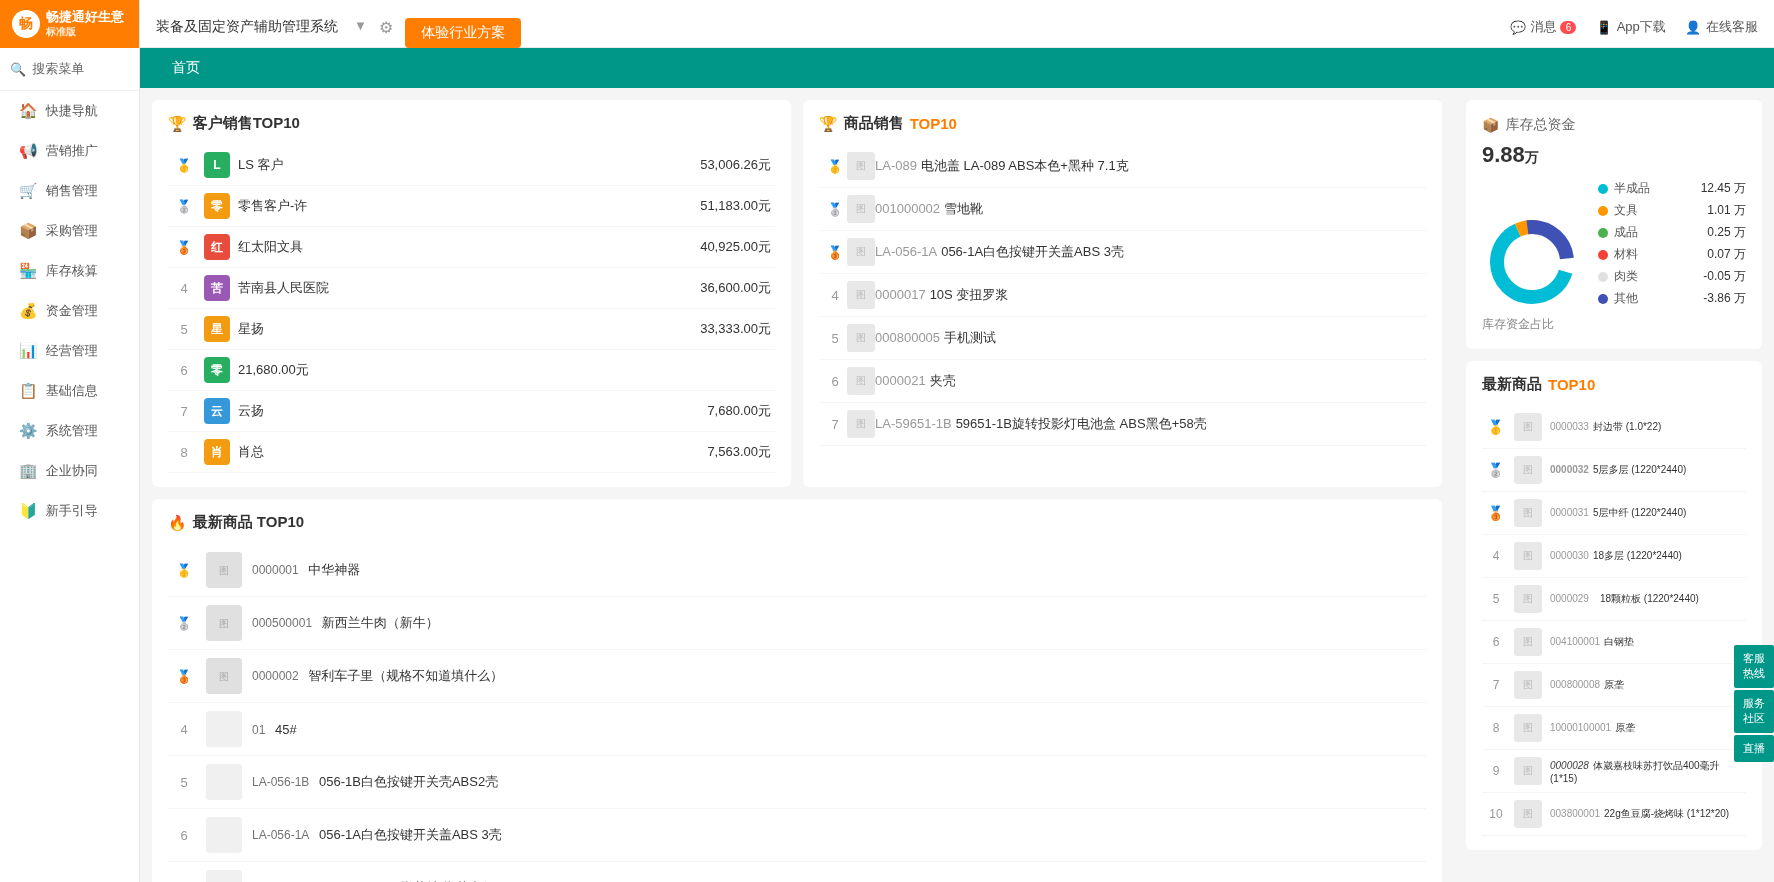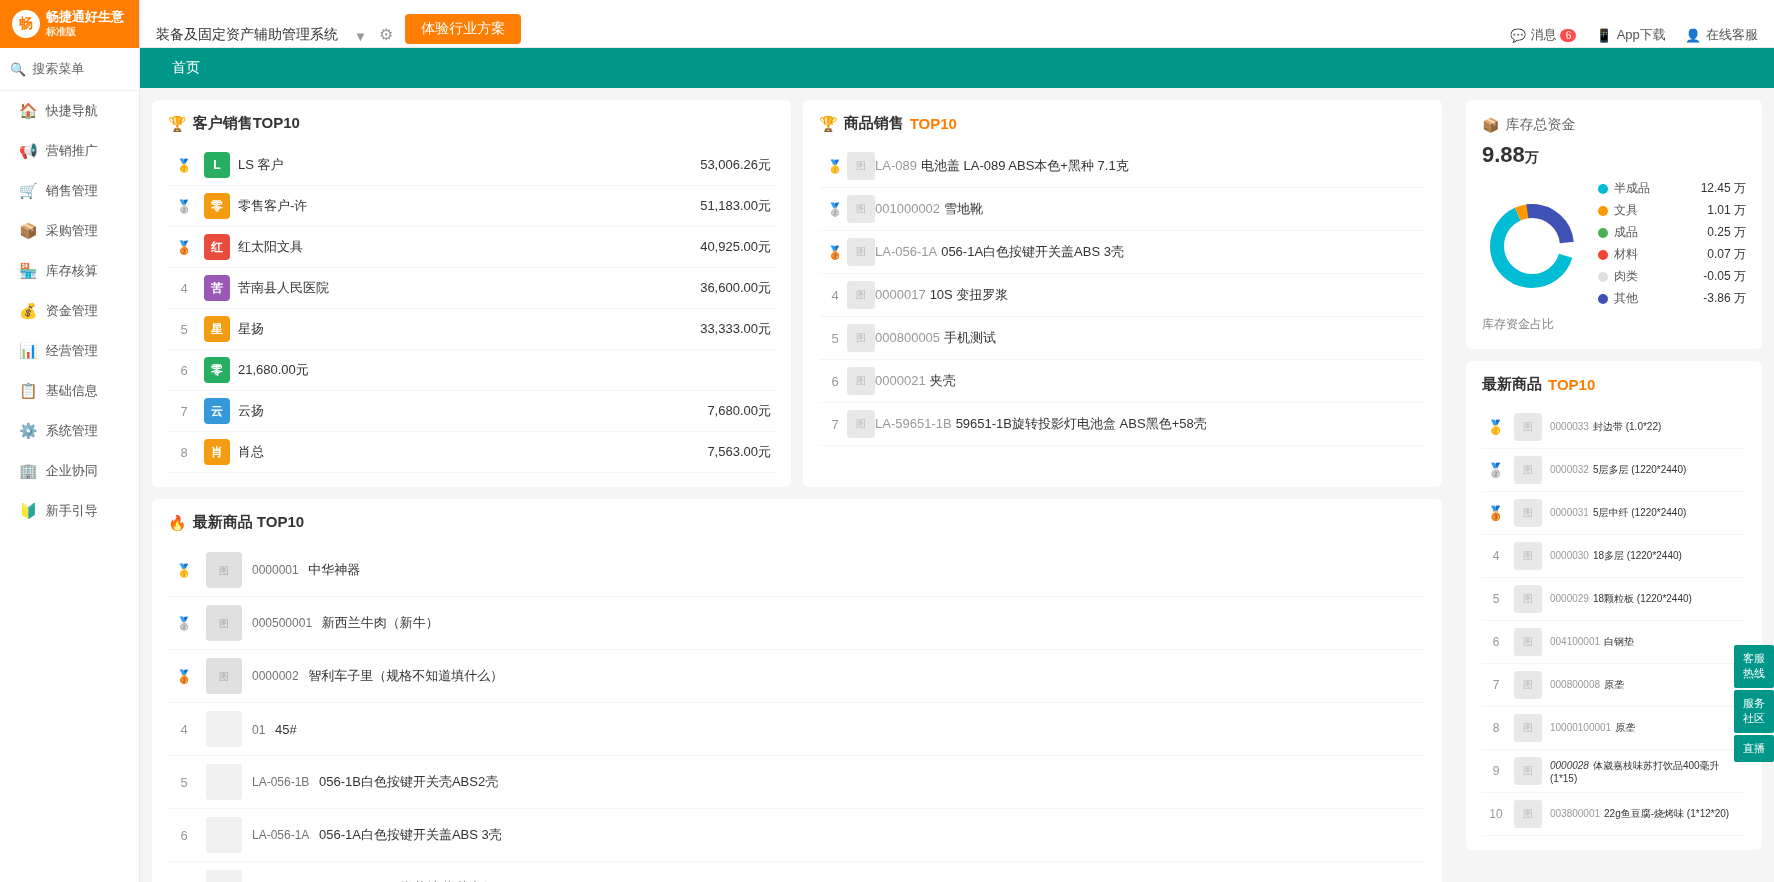--- a/index.html
+++ b/index.html
@@ -64,22 +64,22 @@
       flex-direction: column;
       overflow: hidden;
     }
 
     
     .topbar {
       height: 48px;
       background: #fff;
       border-bottom: 1px solid #e8e8e8;
       display: flex;
-      align-items: flex-end;
-      padding: 3px 16px;
+      align-items: flex-start;
+      padding: 18px 16px;
       gap: 12px;
     }
     .topbar-system-name {
       font-size: 14px;
       color: #333;
       font-weight: 500;
     }
     .topbar-dropdown { color: #999; margin-left: 4px; cursor: pointer; }
     .topbar-gear { color: #999; cursor: pointer; font-size: 16px; }
     .topbar-trial-btn {
@@ -220,21 +220,21 @@
       color: #666;
       margin-bottom: 8px;
       display: flex;
       align-items: center;
       gap: 6px;
     }
 
     
     .donut-wrap {
       display: flex;
-      align-items: center;
+      align-items: flex-end;
       gap: 16px;
       margin-top: 12px;
     }
     .donut-svg { flex-shrink: 0; }
     .legend-list { list-style: none; flex: 1; }
     .legend-item {
       display: flex;
       align-items: center;
       gap: 6px;
       font-size: 12px;
@@ -691,36 +691,36 @@
         </div>
         <div id="new-products-list">
             <div class="product-row">
               <span class="product-rank-num" style="font-size:14px;">🥇</span>
     <div class="product-img-placeholder">图</div>
     <span class="product-name"><span style="color:#999;margin-right:4px;">0000033</span>封边带 (1.0*22)</span>
             </div>
             <div class="product-row">
               <span class="product-rank-num" style="font-size:14px;">🥈</span>
     <div class="product-img-placeholder">图</div>
-    <span class="product-name"><span style="color:#999;margin-right:4px;">0000032</span>5层多层 (1220*2440)</span>
+    <span class="product-name"><span style="color:#999;margin-right:4px;font-weight:bold;">0000032</span>5层多层 (1220*2440)</span>
             </div>
             <div class="product-row">
               <span class="product-rank-num" style="font-size:14px;">🥉</span>
     <div class="product-img-placeholder">图</div>
     <span class="product-name"><span style="color:#999;margin-right:4px;">0000031</span>5层中纤 (1220*2440)</span>
             </div>
             <div class="product-row">
               <span class="product-rank-num">4</span>
     <div class="product-img-placeholder">图</div>
     <span class="product-name"><span style="color:#999;margin-right:4px;">0000030</span>18多层 (1220*2440)</span>
             </div>
             <div class="product-row">
               <span class="product-rank-num">5</span>
     <div class="product-img-placeholder">图</div>
-    <span class="product-name"><span style="color:#999;margin-right:4px;">0000029</span>18颗粒板 (1220*2440)</span>
+    <span class="product-name"><span style="color:#999;margin-right:11px;">0000029</span>18颗粒板 (1220*2440)</span>
             </div>
             <div class="product-row">
               <span class="product-rank-num">6</span>
     <div class="product-img-placeholder">图</div>
     <span class="product-name"><span style="color:#999;margin-right:4px;">004100001</span>白钢垫</span>
             </div>
             <div class="product-row">
               <span class="product-rank-num">7</span>
     <div class="product-img-placeholder">图</div>
     <span class="product-name"><span style="color:#999;margin-right:4px;">000800008</span>原垄</span>

